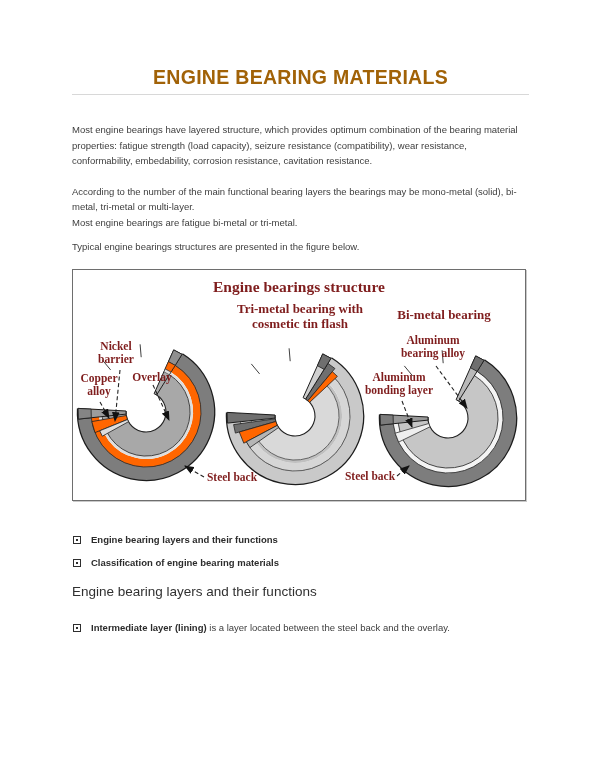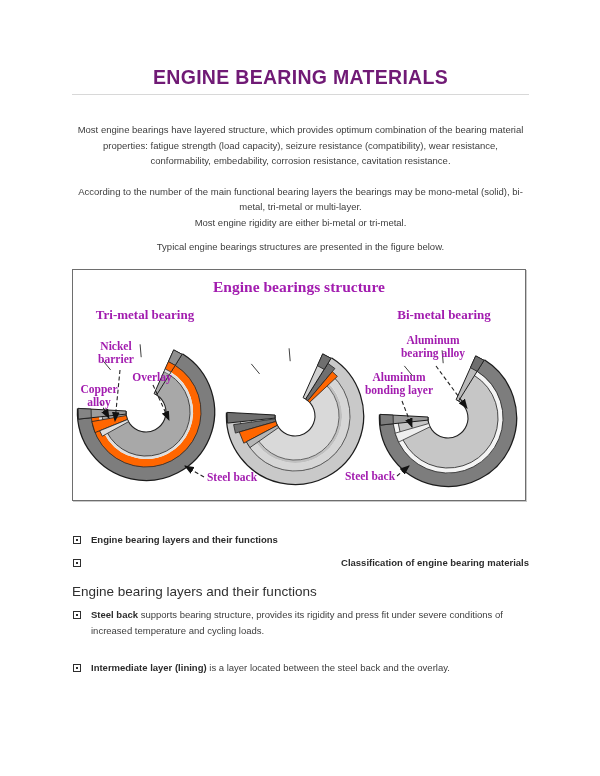--- a/index.html
+++ b/index.html
@@ -3,52 +3,52 @@
 <meta charset="utf-8">
 <style>
   html,body{margin:0;padding:0;}
   body{
     width:600px;height:776px;background:#ffffff;overflow:hidden;position:relative;
     font-family:"Liberation Sans",sans-serif;color:#3d3d3d;
   }
   .content{position:absolute;left:72px;top:0;width:457px;}
   .doc-title{
     margin:66px 0 0;text-align:center;font-size:19.5px;font-weight:bold;
-    color:#701a75;letter-spacing:.3px;line-height:23px;font-family:"Liberation Sans",sans-serif;
+    color:#a16207;letter-spacing:.3px;line-height:23px;font-family:"Liberation Sans",sans-serif;
   }
   .title-rule{border-bottom:1px solid #d8d8d8;margin-top:5px;}
-  .para{font-size:9.5px;line-height:15.6px;margin:15px 0 0;text-align:center;}
+  .para{font-size:9.5px;line-height:15.6px;margin:15px 0 0;}
   .para.first{margin-top:27px;}
   .para.tight{margin-top:8px;}
 
   
   .figure-box{
     position:relative;margin-top:15px;width:452px;height:230px;
     border:1px solid #6e6e6e;box-shadow:1px 1px 0 #c9c9c9;background:#fff;
   }
-  .fig-serif{font-family:"Liberation Serif",serif;font-weight:bold;color:#a21caf;}
+  .fig-serif{font-family:"Liberation Serif",serif;font-weight:bold;color:#7f1d1d;}
   .fig-title{position:absolute;left:0;top:8px;width:100%;text-align:center;font-size:15.5px;}
   .col-heading{position:absolute;text-align:center;font-size:13px;line-height:14.5px;}
   .col-heading.c1{left:6px;top:38px;width:132px;}
   .col-heading.c2{left:156px;top:32px;width:142px;}
   .col-heading.c3{left:312px;top:38px;width:118px;}
   .fig-label{position:absolute;text-align:center;font-size:11.5px;line-height:12.5px;z-index:3;}
   .lbl-nickel{left:18px;top:70px;width:50px;}
-  .lbl-copper{left:2px;top:113px;width:48px;}
+  .lbl-copper{left:2px;top:102px;width:48px;}
   .lbl-overlay{left:56px;top:101px;width:46px;text-align:center;}
   .lbl-steel1{left:130px;top:201px;width:58px;}
   .lbl-alualloy{left:322px;top:64px;width:76px;}
   .lbl-alubond{left:287px;top:101px;width:78px;}
   .lbl-steel2{left:268px;top:200px;width:58px;}
   svg.fig-canvas{position:absolute;left:0;top:0;z-index:1;}
 
   
   .bullet-row{display:flex;align-items:flex-start;margin-top:8px;font-size:9.5px;line-height:15.6px;}
   .bullet-row.toc1{margin-top:31px;}
-  .bullet-row.toc2{margin-top:7px;text-align:right;}
+  .bullet-row.toc2{margin-top:7px;}
   .bullet-row.b2{margin-top:21px;}
   .sq-bullet{
     flex:0 0 auto;width:6px;height:6px;border:1px solid #2e2e2e;margin:4px 10px 0 1px;position:relative;
   }
   .sq-bullet::after{content:"";position:absolute;left:2px;top:2px;width:2px;height:2px;background:#2e2e2e;}
   .bullet-text{flex:1 1 auto;}
   .bold{font-weight:bold;color:#2c2c2c;}
   .section-heading{margin:14px 0 0;font-size:13.5px;font-weight:normal;color:#303030;}
   .plain-line{font-size:9.5px;line-height:15.6px;margin-top:0;}
 </style>
@@ -56,27 +56,27 @@
 <body>
 
 <div class="content">
 
   <h1 class="doc-title">ENGINE BEARING MATERIALS</h1>
   <div class="title-rule"></div>
 
   <p class="para first">Most engine bearings have layered structure, which provides optimum combination of the bearing material properties: fatigue strength (load capacity), seizure resistance (compatibility), wear resistance, conformability, embedability, corrosion resistance, cavitation resistance.</p>
 
   <p class="para"><span>According to the number of the main functional bearing layers the bearings may be mono-metal (solid), bi-metal, tri-metal or multi-layer.</span><br>
-  <span>Most engine rigidity are either bi-metal or tri-metal.</span></p>
+  <span>Most engine bearings are fatigue bi-metal or tri-metal.</span></p>
 
   <p class="para tight">Typical engine bearings structures are presented in the figure below.</p>
 
   <div class="figure-box">
     <div class="fig-title fig-serif">Engine bearings structure</div>
-    <div class="col-heading c1 fig-serif">Tri-metal bearing</div>
+    <div class="col-heading c2 fig-serif">Tri-metal bearing with cosmetic tin flash</div>
     <div class="col-heading c3 fig-serif">Bi-metal bearing</div>
 
     <div class="fig-label fig-serif lbl-nickel">Nickel barrier</div>
     <div class="fig-label fig-serif lbl-copper">Copper alloy</div>
     <div class="fig-label fig-serif lbl-overlay">Overlay</div>
     <div class="fig-label fig-serif lbl-steel1">Steel back</div>
     <div class="fig-label fig-serif lbl-alualloy">Aluminum bearing alloy</div>
     <div class="fig-label fig-serif lbl-alubond">Aluminum bonding layer</div>
     <div class="fig-label fig-serif lbl-steel2">Steel back</div>
 
@@ -169,24 +169,20 @@
     <span class="sq-bullet"></span>
     <span class="bullet-text bold">Engine bearing layers and their functions</span>
   </div>
   <div class="bullet-row toc2">
     <span class="sq-bullet"></span>
     <span class="bullet-text bold">Classification of engine bearing materials</span>
   </div>
 
   <h2 class="section-heading">Engine bearing layers and their functions</h2>
 
-  <div class="bullet-row">
-    <span class="sq-bullet"></span>
-    <span class="bullet-text"><span class="bold">Steel back</span><span> supports bearing structure, provides its rigidity and press fit under severe conditions of increased temperature and cycling loads.</span></span>
-  </div>
 
 
   <div class="bullet-row b2">
     <span class="sq-bullet"></span>
     <span class="bullet-text"><span class="bold">Intermediate layer (lining)</span><span> is a layer located between the steel back and the overlay.</span></span>
   </div>
 
 </div>
 
 </body></html>

